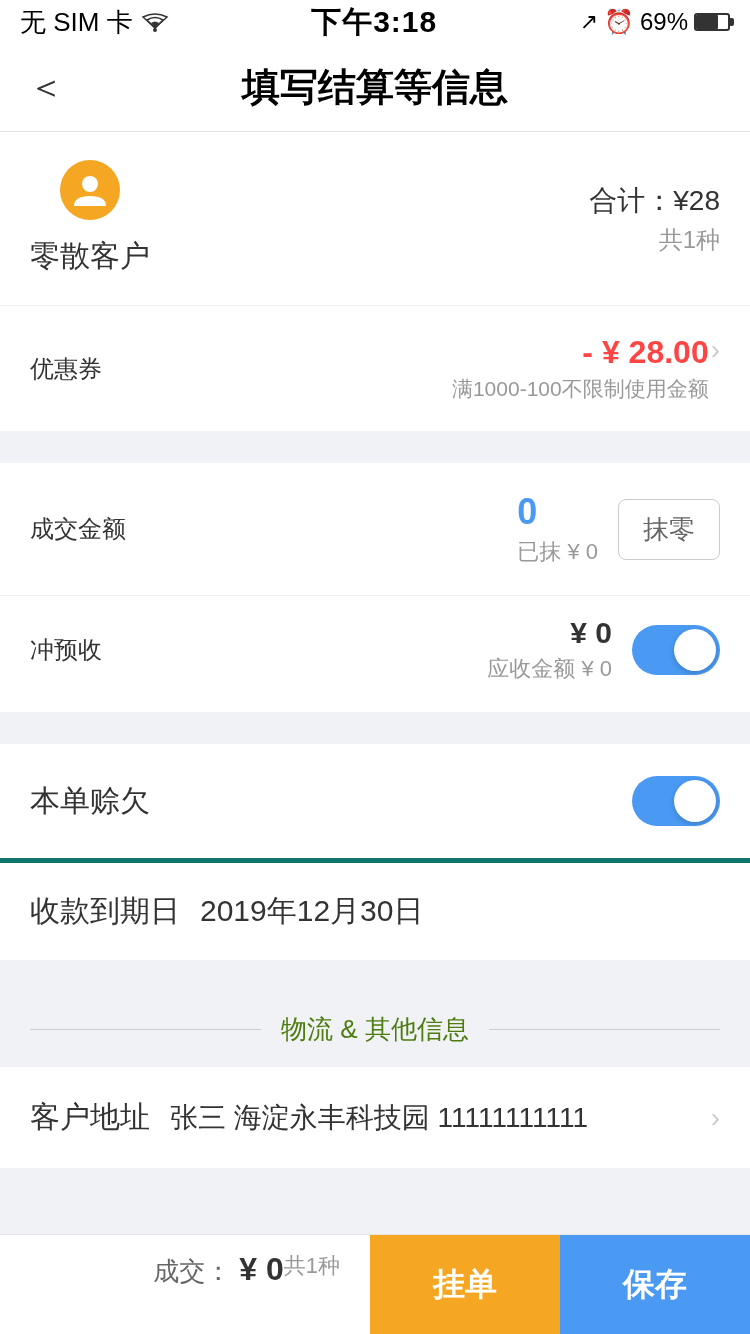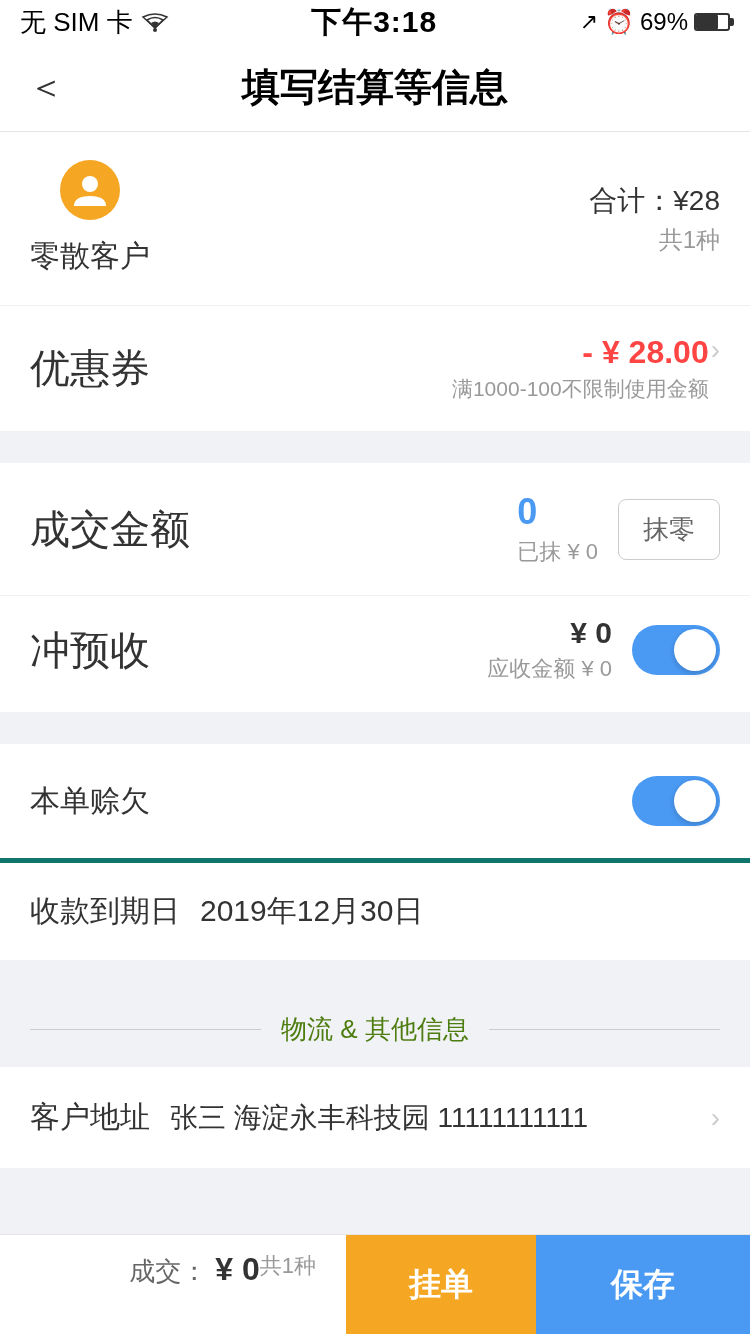--- a/index.html
+++ b/index.html
@@ -150,21 +150,21 @@
     
     .row-item {
       display: flex;
       align-items: center;
       justify-content: space-between;
       padding: 28px 30px;
       background: #fff;
       border-top: 1px solid #f0f0f0;
     }
     .row-label {
-      font-size: 40px;
+      font-size: 24px;
       color: #333;
       font-family: Liberation Mono, monospace;
     }
     .row-right {
       display: flex;
       align-items: flex-start;
       gap: 2px;
     }
     .coupon-info {
       text-align: right;
@@ -386,21 +386,21 @@
       background: #f5a623;
       display: flex;
       align-items: center;
       justify-content: center;
       font-size: 32px;
       color: #fff;
       font-weight: 600;
       cursor: pointer;
     }
     .btn-save {
-      width: 214px;
+      width: 190px;
       background: #4a9af4;
       display: flex;
       align-items: center;
       justify-content: center;
       font-size: 32px;
       color: #fff;
       font-weight: 600;
       cursor: pointer;
     }
   </style>

